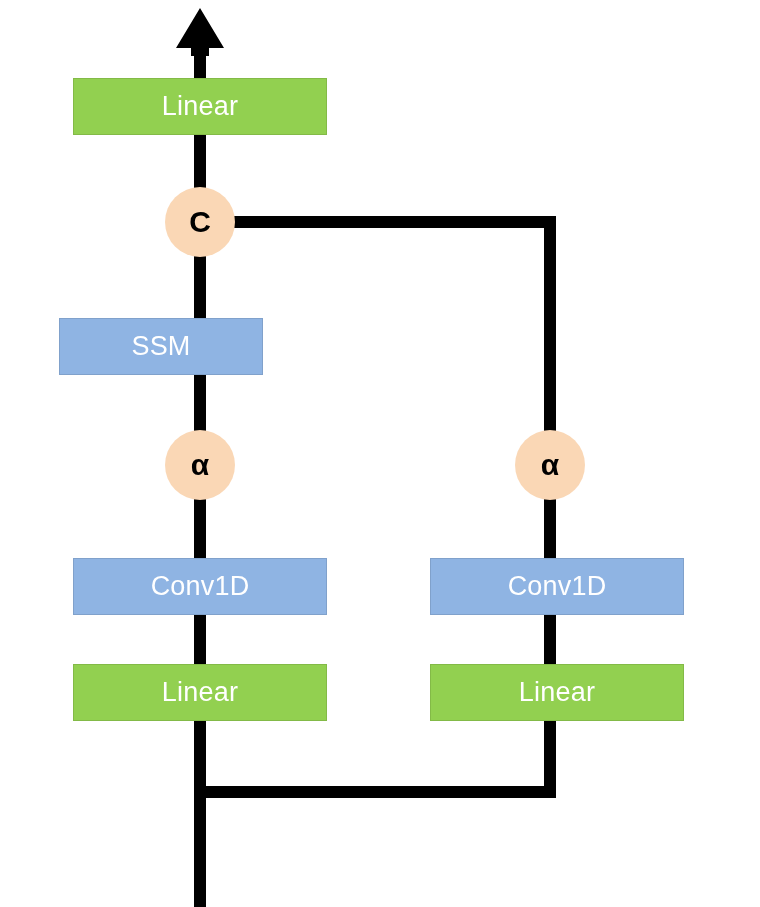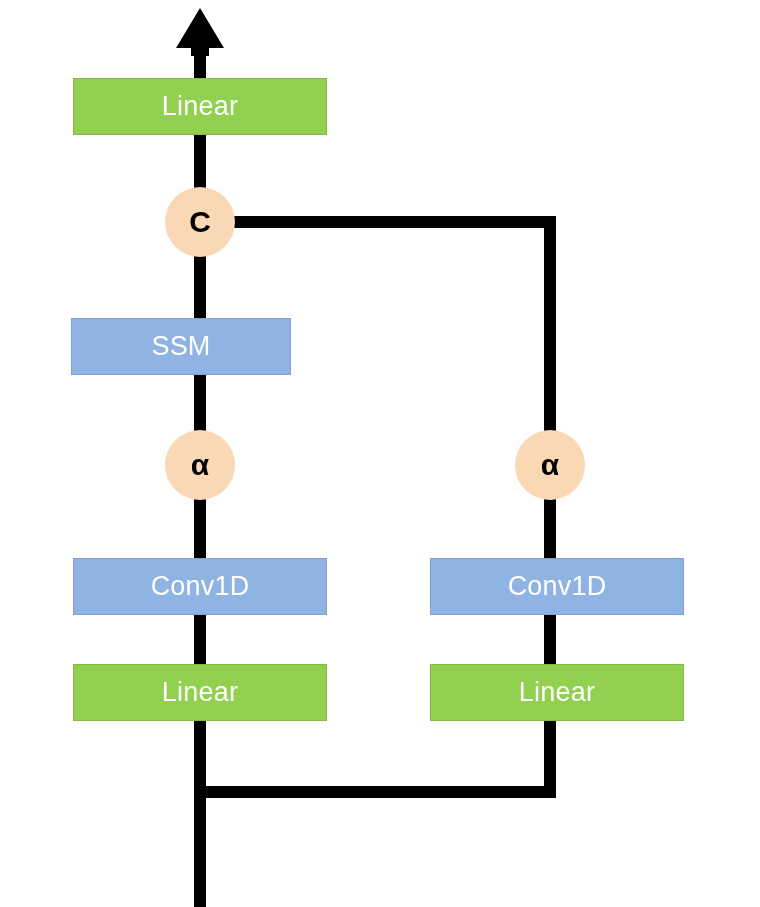--- a/index.html
+++ b/index.html
@@ -89,21 +89,21 @@
   </svg>
 
   <div class="node-box" style="left:73px; top:78px; width:254px; height:57px; background:#92D050;">
     <span>Linear</span>
   </div>
 
   <div class="node-circle" style="left:165px; top:187px; width:70px; height:70px; background:#FAD7B5;">
     <span>C</span>
   </div>
 
-  <div class="node-box" style="left:71px; top:318px; width:220px; height:57px; background:#8FB4E3;">
+  <div class="node-box" style="left:59px; top:318px; width:204px; height:57px; background:#8FB4E3;">
     <span>SSM</span>
   </div>
 
   <div class="node-circle" style="left:165px; top:430px; width:70px; height:70px; background:#FAD7B5;">
     <span>α</span>
   </div>
 
   <div class="node-box" style="left:73px; top:558px; width:254px; height:57px; background:#8FB4E3;">
     <span>Conv1D</span>
   </div>

